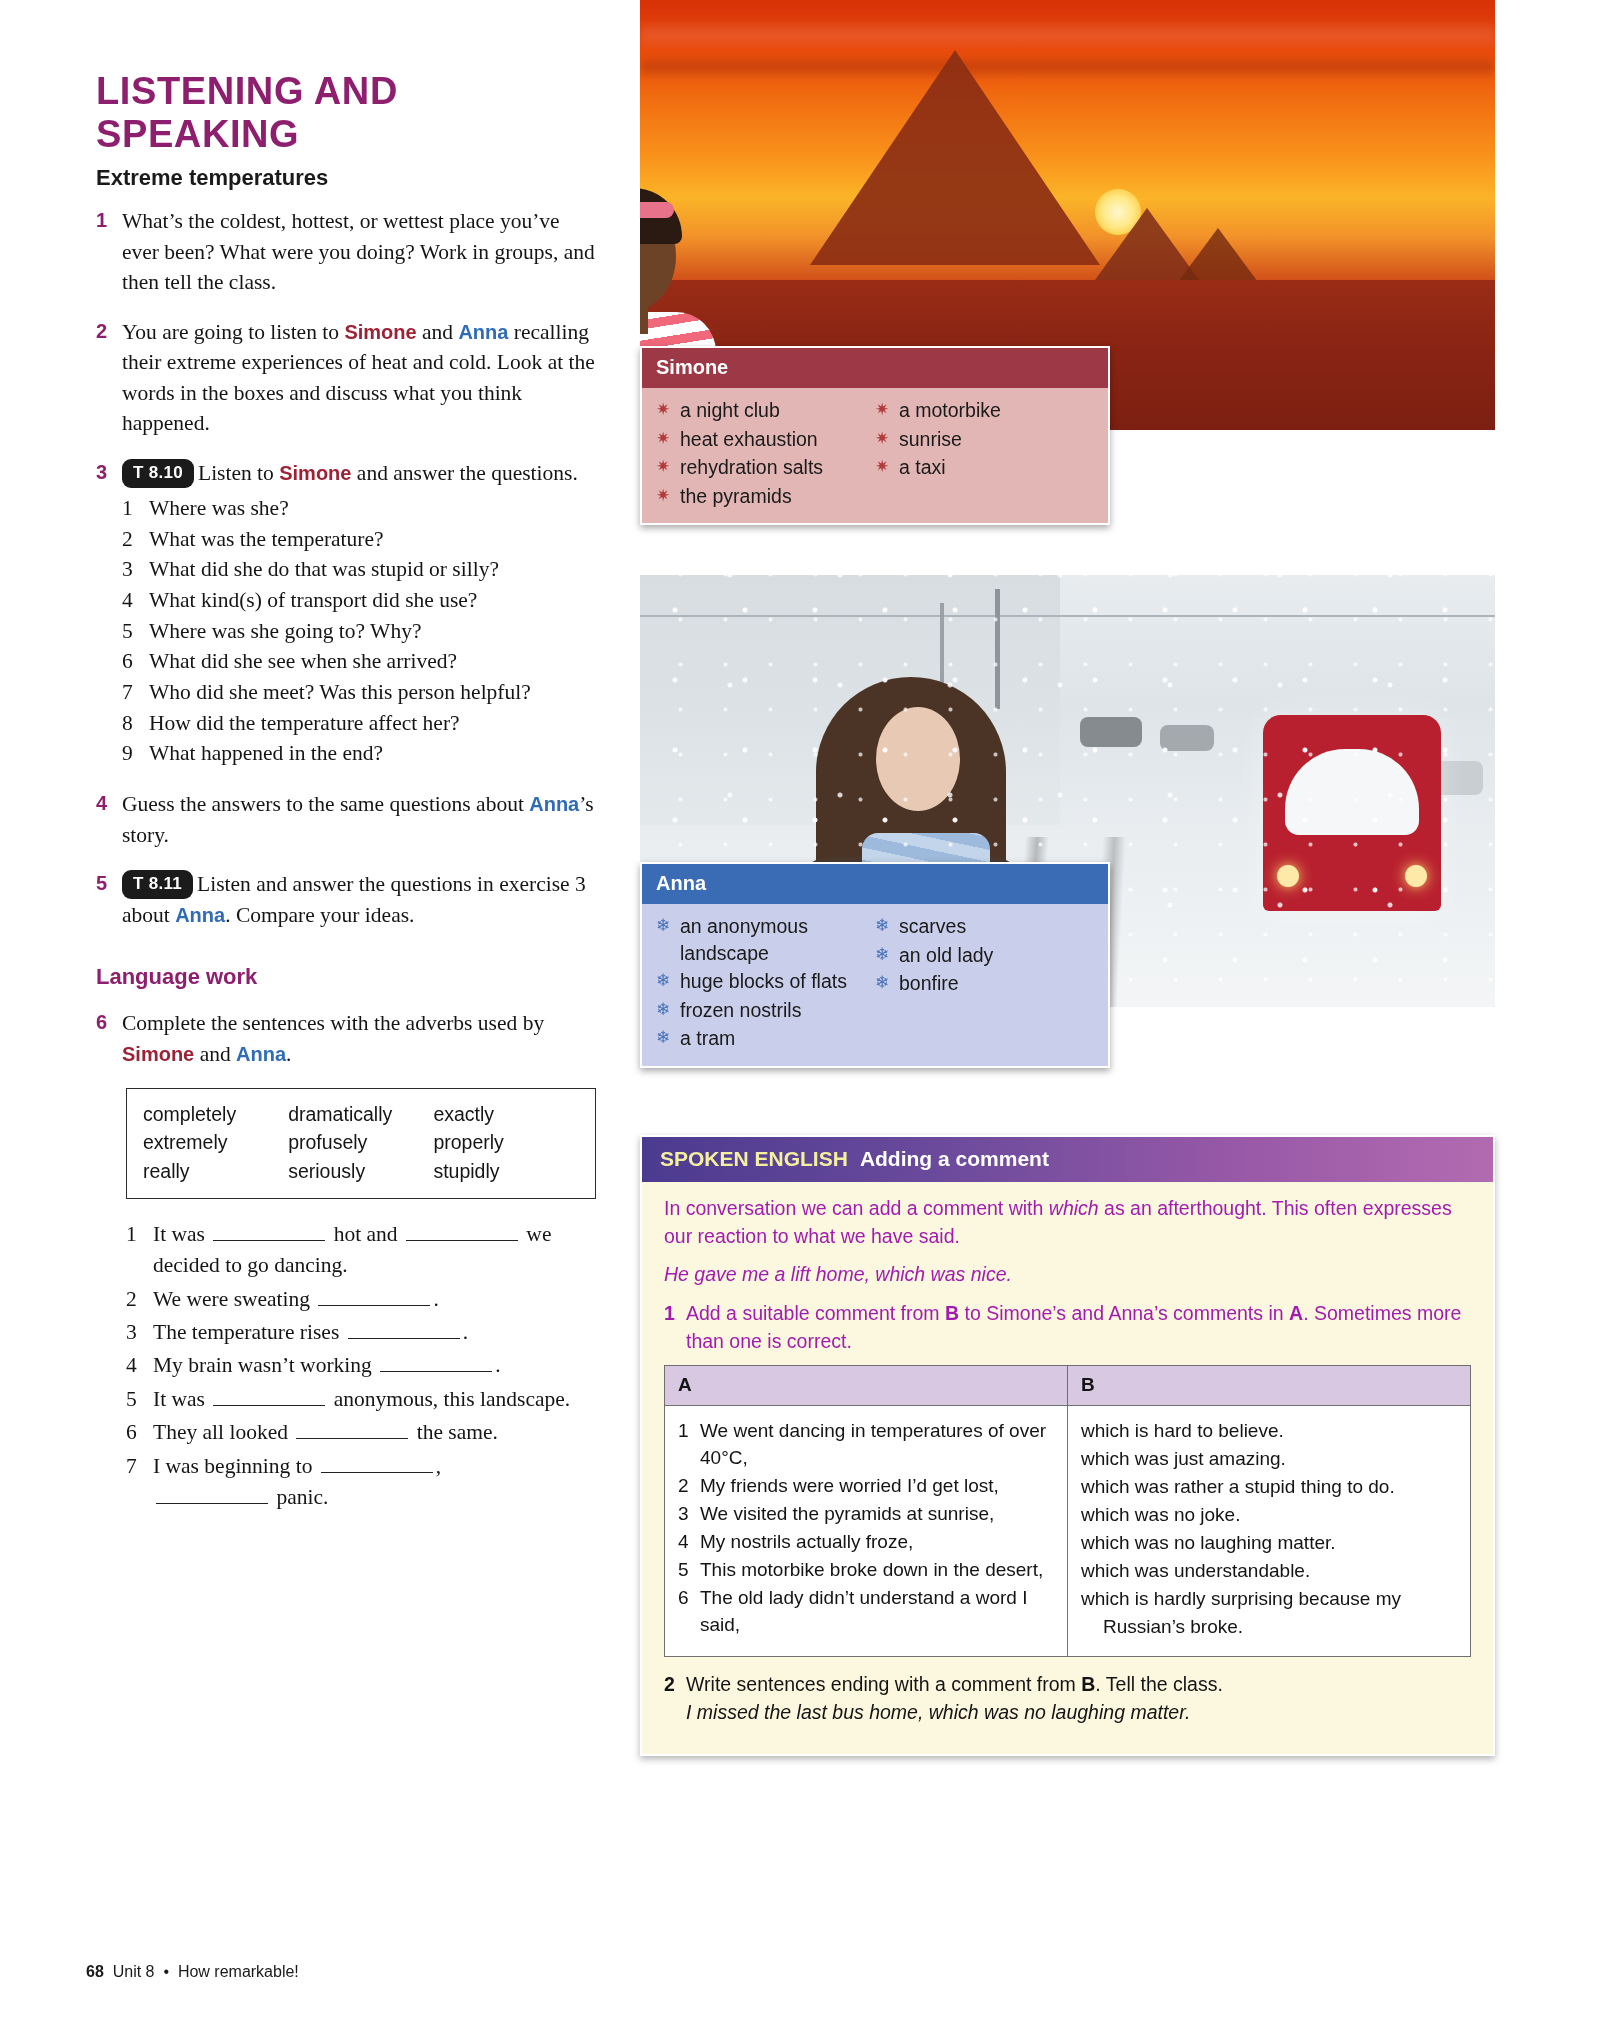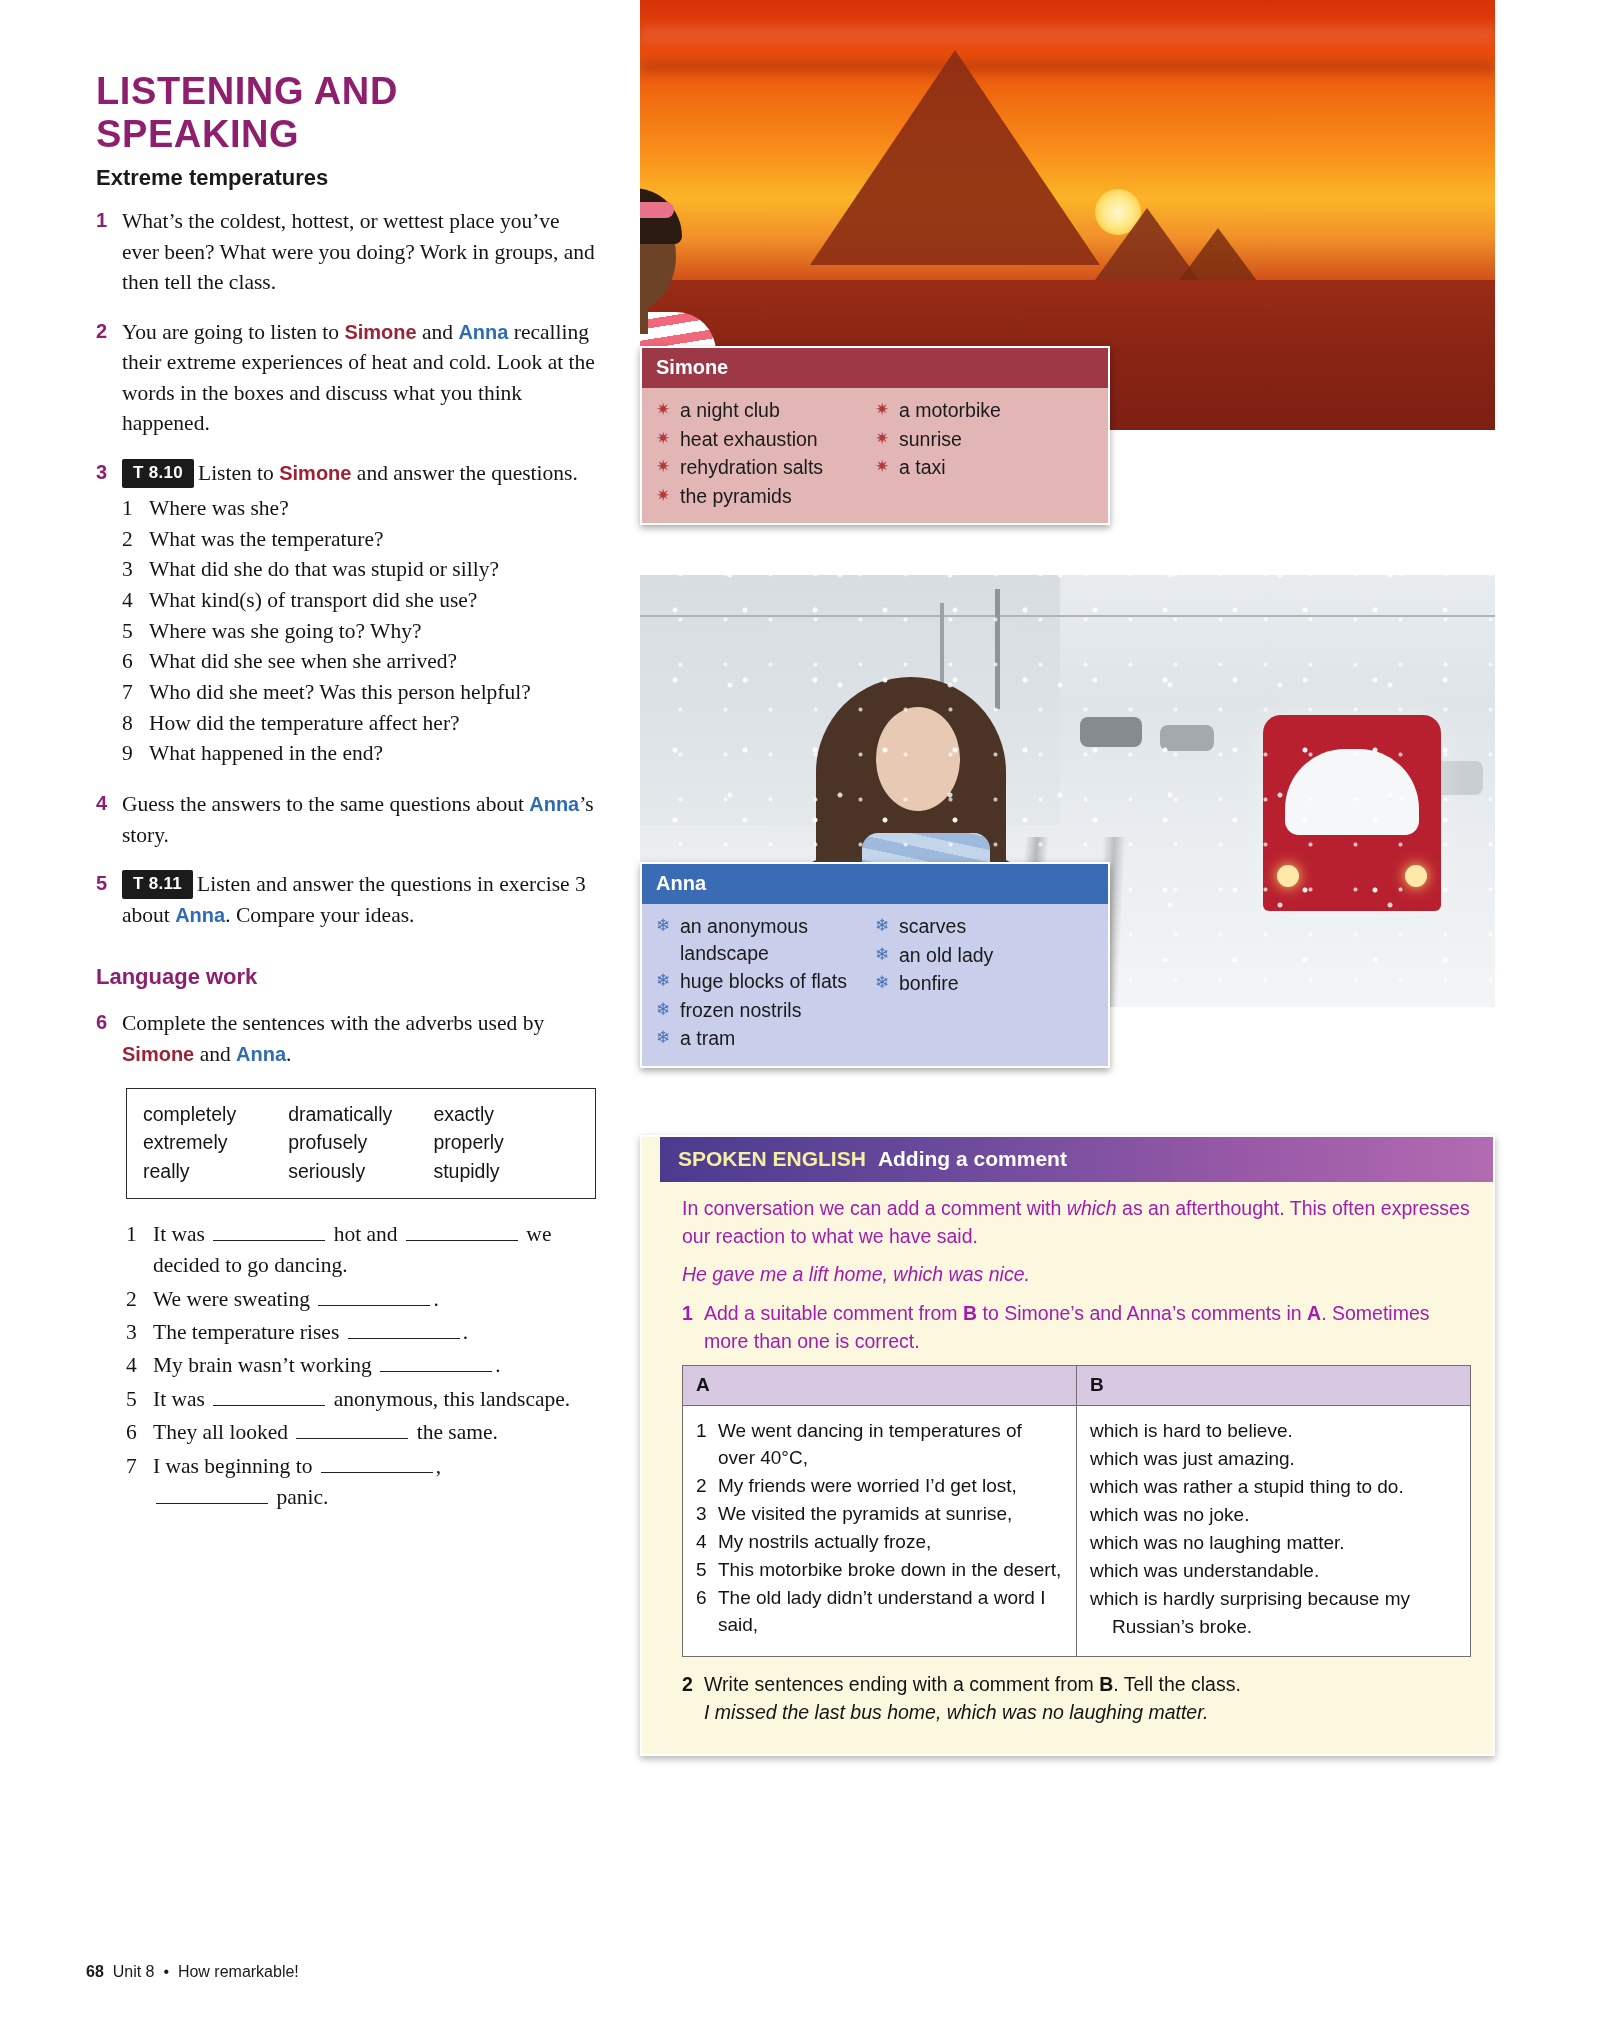--- a/index.html
+++ b/index.html
@@ -40,21 +40,21 @@
   }
   .nm-simone { color: #9d2235; font-weight: 700; font-family:"Liberation Sans",sans-serif; font-size:20px; }
   .nm-anna   { color: #2f6cb5; font-weight: 700; font-family:"Liberation Sans",sans-serif; font-size:20px; }
 
   .audio-tag {
     display: inline-block;
     background: #1b1b1b; color: #ffffff;
     font-family: "Liberation Sans", sans-serif;
     font-weight: 700; font-size: 17px;
     padding: 2px 11px 3px 11px;
-    border-radius: 2px;
+    border-radius: 9px;
     vertical-align: 2px;
     margin-right: 4px;
     letter-spacing: 0.3px;
   }
 
   .sub-list { list-style: none; margin-top: 6px; }
   .sub-list li { display: flex; font-size: 21.5px; line-height: 1.38; color:#151515; margin-bottom: 1px;}
   .sub-list .sn { width: 27px; flex: 0 0 27px; }
 
   .lw-title {
@@ -189,21 +189,20 @@
   .anna-box .bullet { color: #4a72b8; }
 
   
   .se-panel {
     position: absolute; left: 0; top: 1135px;
     width: 855px;
     background: #fcf7df;
     border: 2px solid #ffffff;
     box-shadow: 0 3px 7px rgba(0,0,0,.3);
     padding-bottom: 18px;
-    padding-left: 18px;
   }
   .se-head {
     background: linear-gradient(90deg, #4b3b8f 0%, #6b4a9c 35%, #9a5aa8 72%, #b26bb0 100%);
     padding: 10px 18px 11px 18px;
     font-family: "Liberation Sans", sans-serif;
     font-size: 21px; font-weight: 700;
   }
   .se-head .se-label { color: #f5f0a0; margin-right: 12px; }
   .se-head .se-sub { color: #ffffff; }
   .se-body { padding: 13px 22px 0 22px; font-family: "Liberation Sans", sans-serif; font-size: 19.5px; color:#a21caf; line-height:1.42;}

